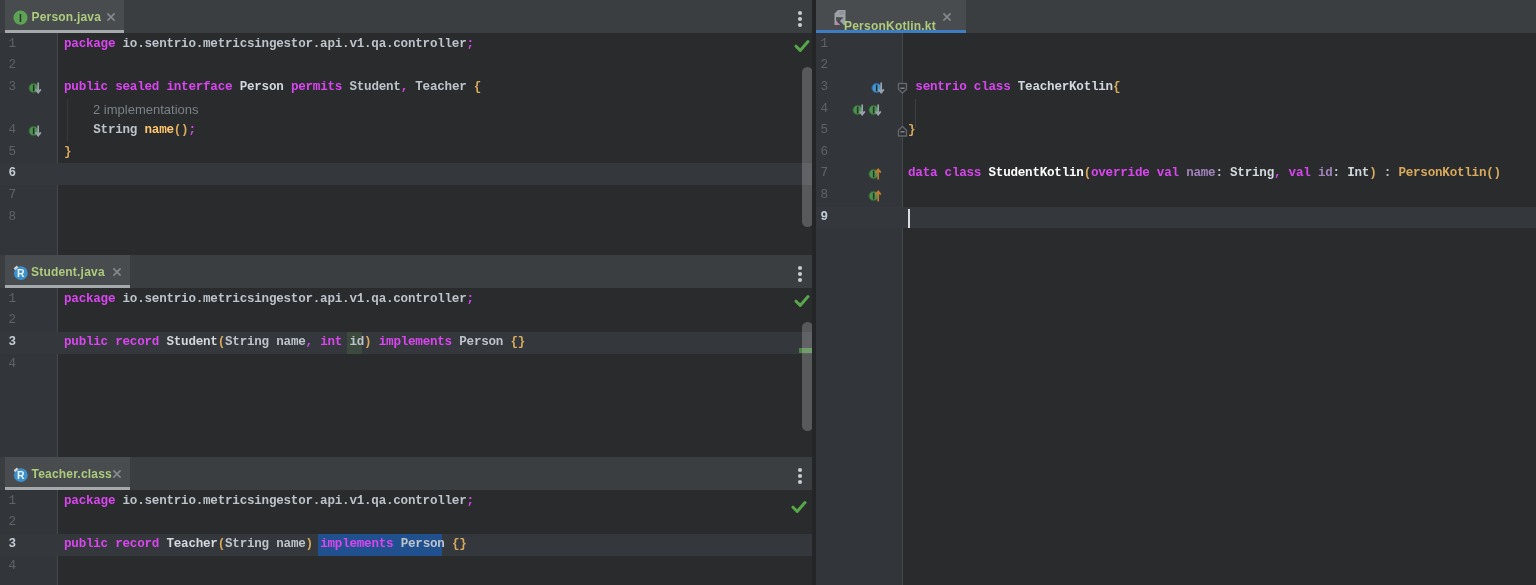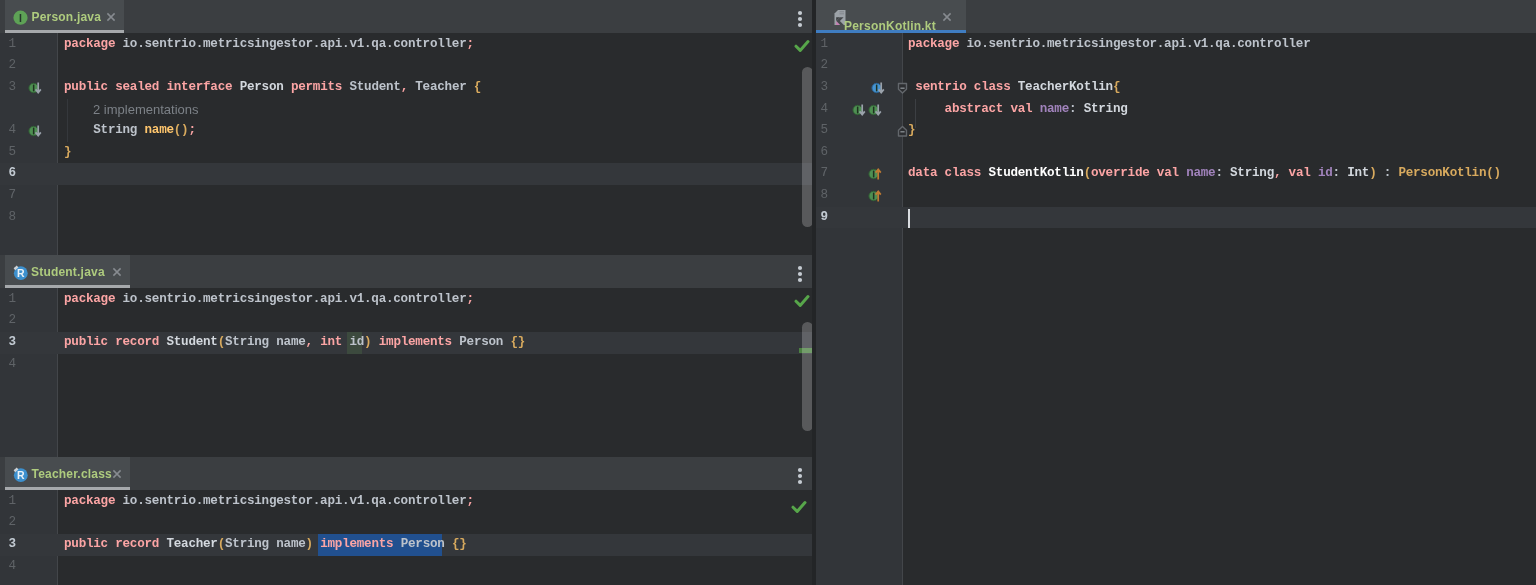--- a/index.html
+++ b/index.html
@@ -1,20 +1,20 @@
 <!DOCTYPE html>
 <html><head><meta charset="utf-8"><style>
 html,body{margin:0;padding:0;background:#292B2D}
 #app{position:relative;width:1536px;height:585px;overflow:hidden;background:#292B2D;font-family:"Liberation Sans",sans-serif}
 .abs{position:absolute}
 .r{position:absolute;height:22px;line-height:21.6px;font-family:"Liberation Mono",monospace;
    font-weight:700;font-size:12.6px;letter-spacing:-0.24px;white-space:pre;color:#BDC3CB}
 .n{color:#5F6367;font-weight:400;letter-spacing:0}
 .nb{color:#C2CAD2;font-weight:700;letter-spacing:0}
-.k{color:#fca5a5}.g{color:#D8AA5E}.m{color:#FFC66D}.c{color:#D3D8DE}
+.k{color:#d946ef}.g{color:#D8AA5E}.m{color:#FFC66D}.c{color:#D3D8DE}
 .u{color:#ffffff}.pp{color:#A183BC}
 .tabbar{position:absolute;background:#3B3E41}
 .tab{position:absolute;top:0;height:33px;background:#484C4F}
 .tlabel{position:absolute;top:0;height:31px;line-height:32px;font-size:12px;font-weight:700;color:#AECB7E;letter-spacing:0.2px}
 .ed{position:absolute;background:#292B2D}
 .gut{position:absolute;background:#323539}
 .sep{position:absolute;width:1px;background:#43464A}
 .band{position:absolute;background:#34373B}
 .thumb{position:absolute;width:11px;border-radius:5.5px;background:rgba(255,255,255,0.22)}
 .inlay{position:absolute;height:22px;line-height:21.6px;font-family:"Liberation Sans",sans-serif;
@@ -146,23 +146,21 @@
       <path d="M8 8.2 L4.4 12 L8.2 16 H11.8 L7.9 12 L11.6 8.2 Z" fill="#46494D"></path>
     </svg>
 <div class="tlabel" style="left:844px;top:10px;letter-spacing:0.22px">PersonKotlin.kt</div>
 <svg class="abs" style="left:942px;top:12px" width="10" height="10">
       <path d="M1.4 1.4 L8.6 8.6 M8.6 1.4 L1.4 8.6" stroke="#878B90" stroke-width="1.5"></path>
     </svg>
 <div class="ed" style="left:816px;top:33px;width:720px;height:552px"></div>
 <div class="gut" style="left:816px;top:33px;width:86px;height:552px"></div>
 <div class="sep" style="left:902px;top:33px;height:552px"></div>
 <div class="band" style="left:816px;top:206.6px;width:720px;height:21.6px"></div>
-<div class="r" style="left:908px;top:33.8px"><span class="k">package</span> io.sentrio.metricsingestor.api.v1.qa.controller</div>
 <div class="r" style="left:908px;top:77.0px"> <span class="k">sentrio class</span> <span class="c">TeacherKotlin</span><span class="g">{</span></div>
-<div class="r" style="left:908px;top:98.6px">     <span class="k">abstract val</span> <span class="pp">name</span>: <span class="c">String</span></div>
 <div class="r" style="left:908px;top:120.2px"><span class="g">}</span></div>
 <div class="r" style="left:908px;top:163.4px"><span class="k">data class</span> <span class="u">StudentKotlin</span><span class="g">(</span><span class="k">override val</span> <span class="pp">name</span>: <span class="c">String</span><span class="k">,</span> <span class="k">val</span> <span class="pp">id</span>: <span class="c">Int</span><span class="g">)</span> : <span class="g">PersonKotlin()</span></div>
 <div class="r n" style="left:816px;top:33.8px;width:12px;text-align:right">1</div>
 <div class="r n" style="left:816px;top:55.4px;width:12px;text-align:right">2</div>
 <div class="r n" style="left:816px;top:77.0px;width:12px;text-align:right">3</div>
 <div class="r n" style="left:816px;top:98.6px;width:12px;text-align:right">4</div>
 <div class="r n" style="left:816px;top:120.2px;width:12px;text-align:right">5</div>
 <div class="r n" style="left:816px;top:141.8px;width:12px;text-align:right">6</div>
 <div class="r n" style="left:816px;top:163.4px;width:12px;text-align:right">7</div>
 <div class="r n" style="left:816px;top:185.0px;width:12px;text-align:right">8</div>

